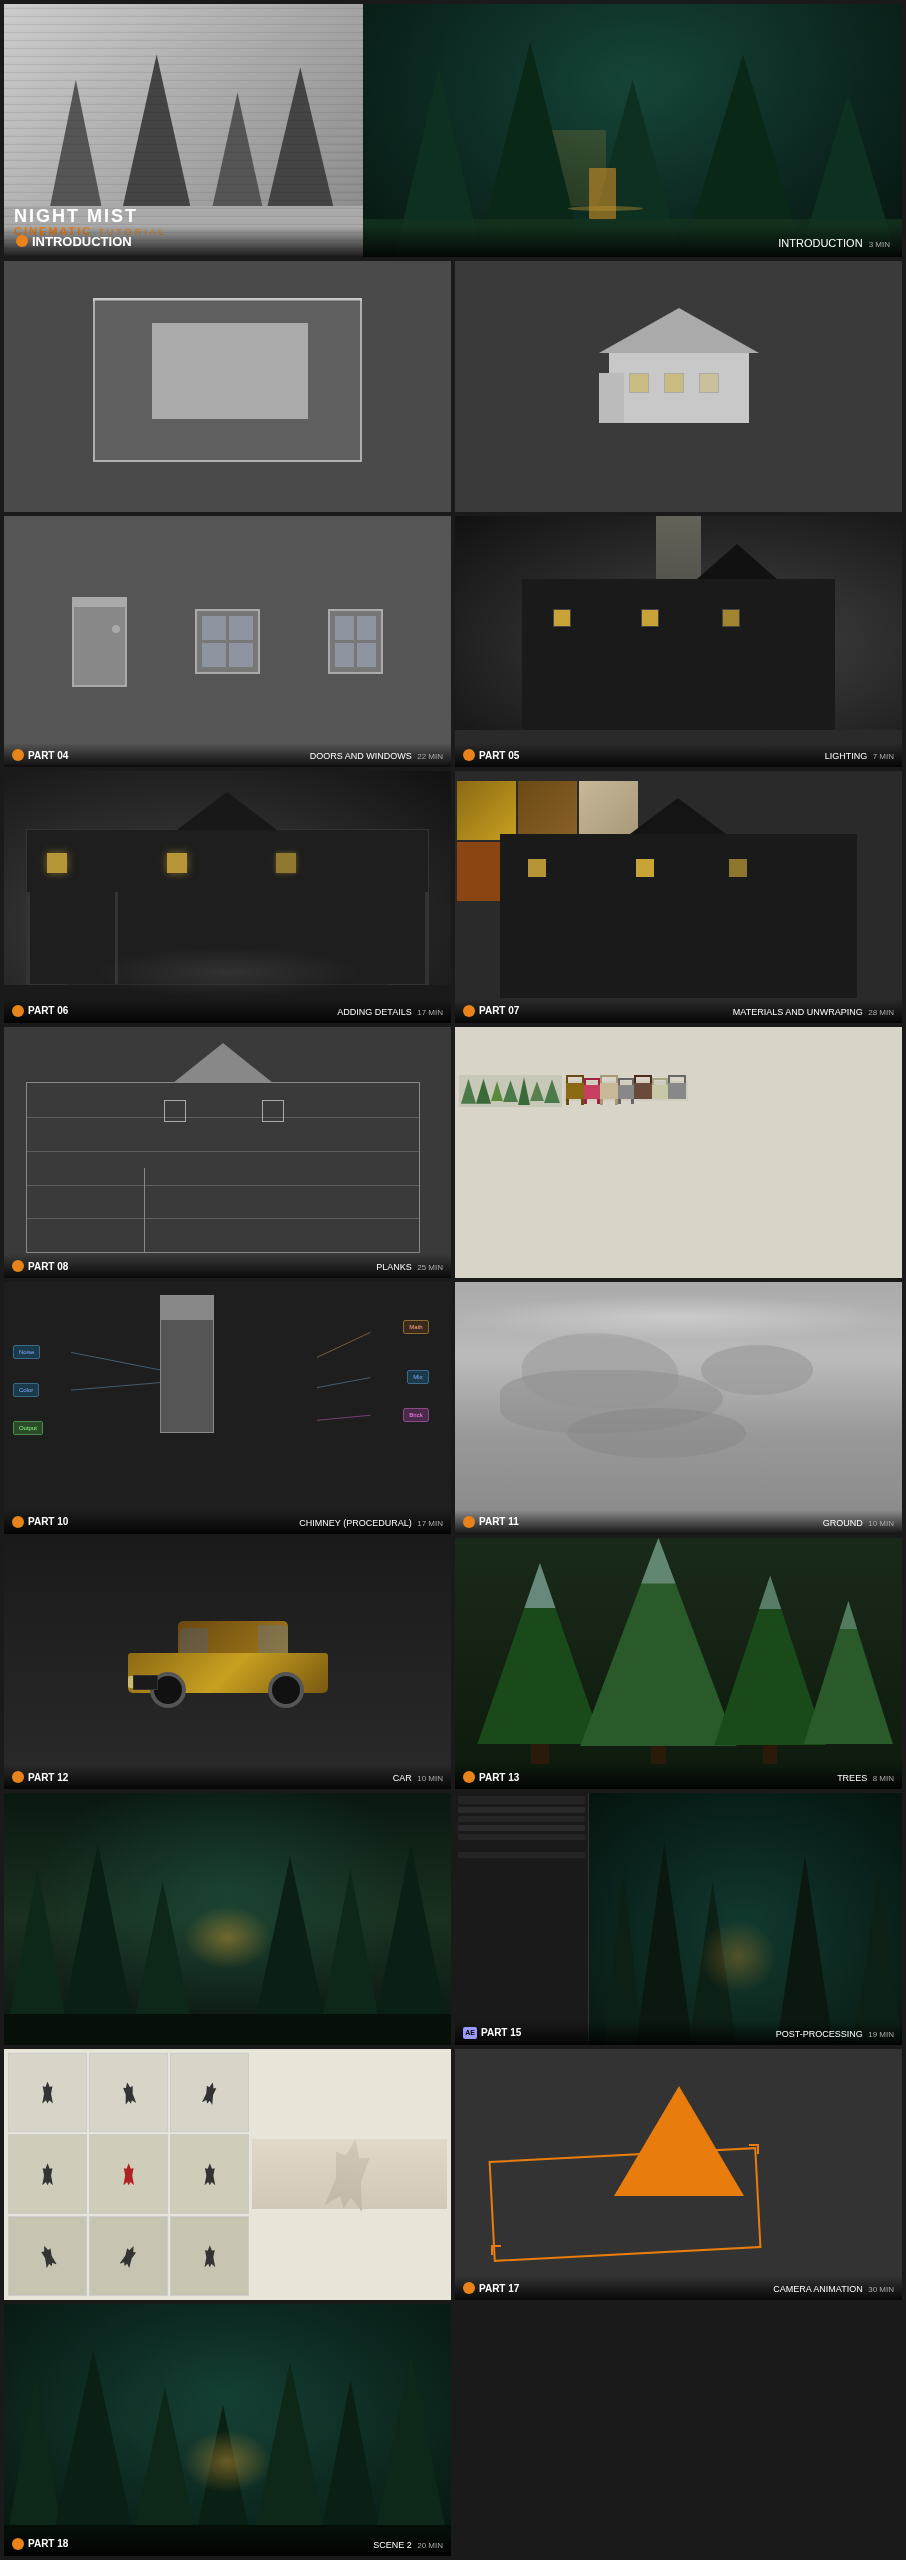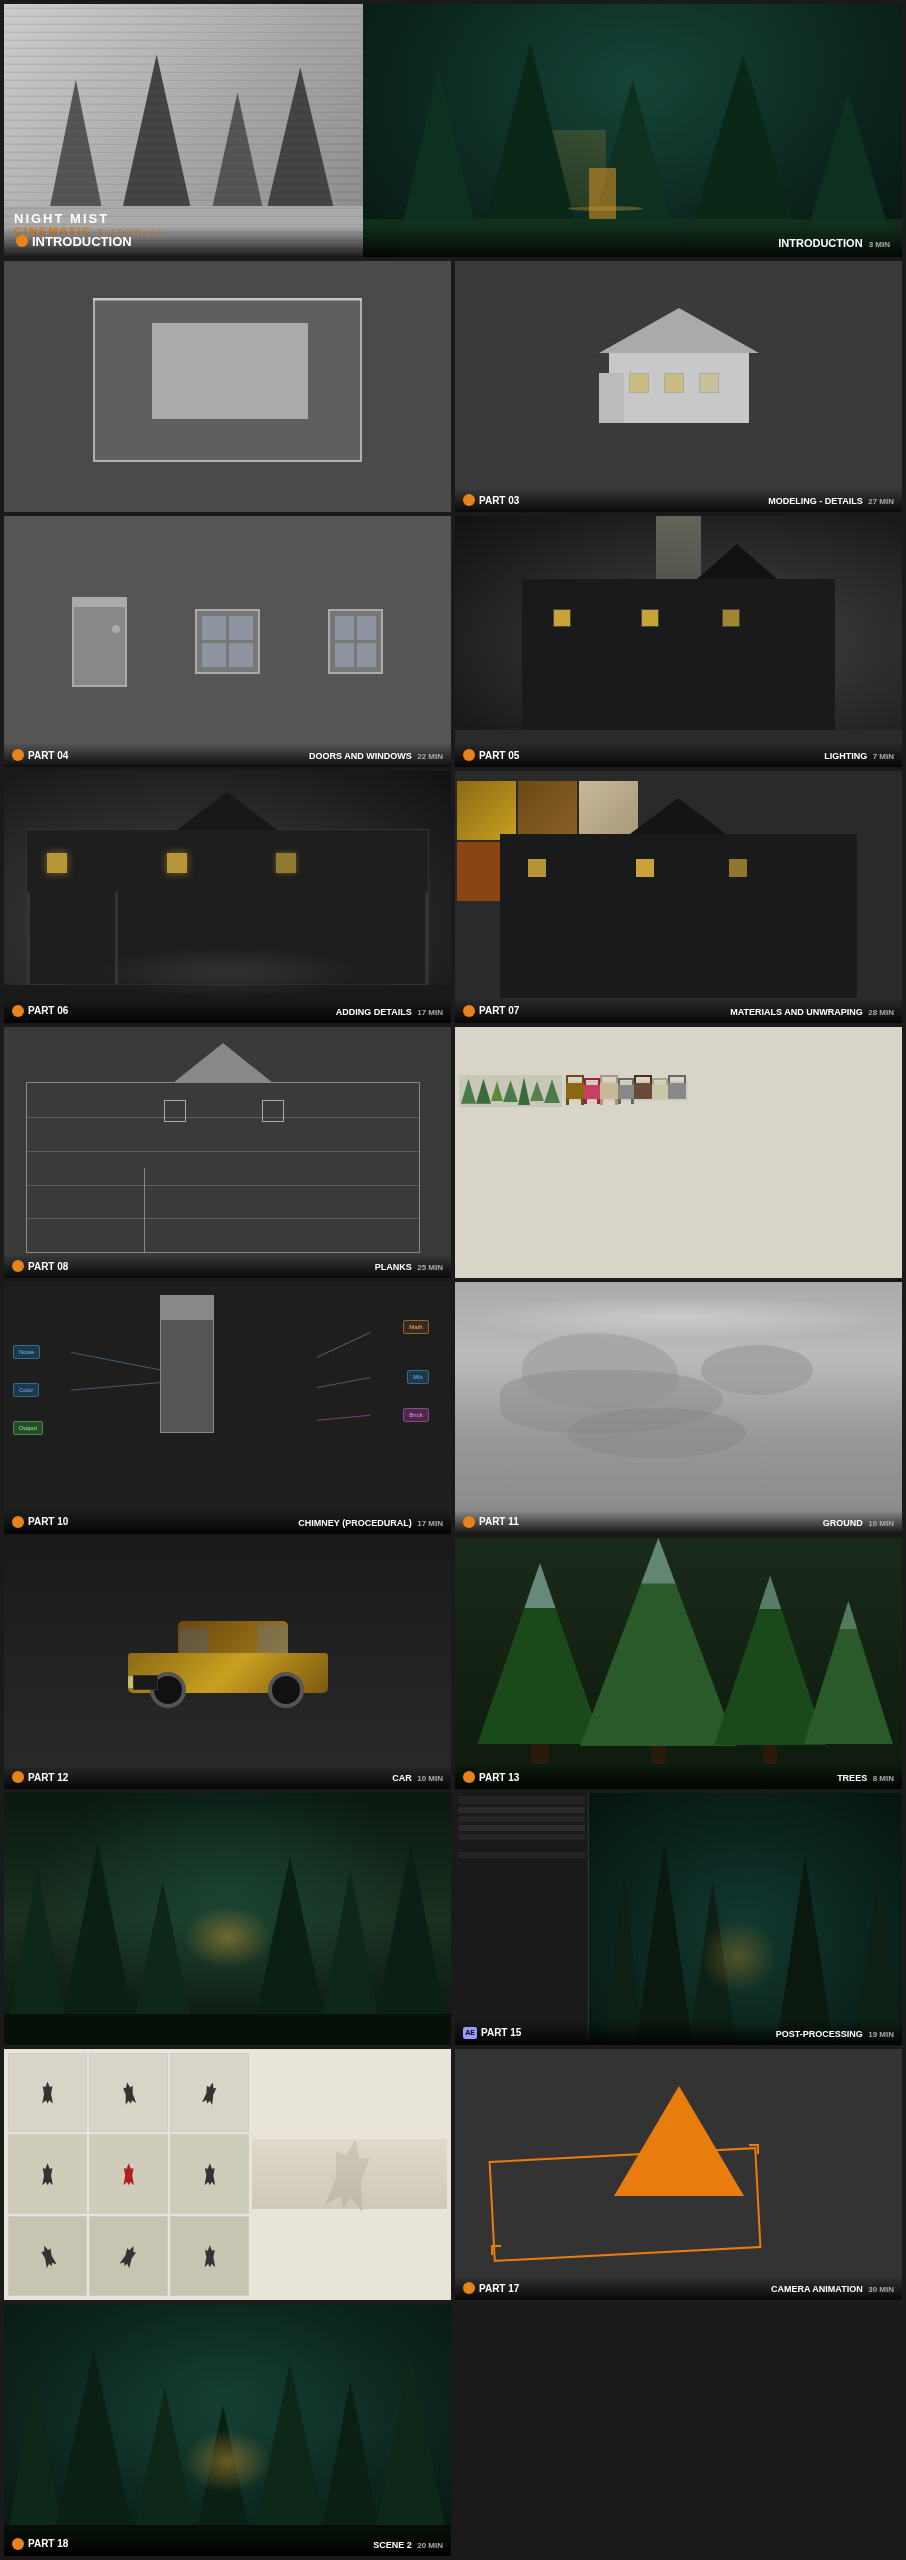--- a/index.html
+++ b/index.html
@@ -73,21 +73,21 @@
       font-weight: bold;
       border-radius: 2px;
       width: 14px;
       height: 12px;
     }
     .title-label {
       color: #fff;
       font-size: 9px;
       text-transform: uppercase;
       text-align: right;
-      font-weight: bold;
+      font-weight: normal;
     }
     .duration {
       color: #aaa;
       font-size: 8px;
       margin-left: 3px;
     }
 
     
     .thumb-intro {
       background: linear-gradient(135deg, #0a1a0a 0%, #0d2d1a 40%, #061510 100%);
@@ -149,21 +149,21 @@
       background: linear-gradient(180deg, #1a2a1a 0%, #0d1a0d 100%);
     }
 
     .intro-title-overlay {
       position: absolute;
       bottom: 20px;
       left: 10px;
     }
     .intro-title-line1 {
       color: #fff;
-      font-size: 13px;
+      font-size: 18px;
       font-weight: 900;
       text-transform: uppercase;
       letter-spacing: 2px;
       line-height: 1;
     }
     .intro-title-sub {
       color: #e8821a;
       font-size: 9px;
       text-transform: uppercase;
       letter-spacing: 3px;
@@ -411,30 +411,20 @@
 
         <div style="position:absolute;bottom:70px;left:0;width:0;height:0;border-left:80px solid transparent;border-right:80px solid transparent;border-bottom:45px solid #aaa;"></div>
 
         <div style="position:absolute;bottom:0;left:0;width:25px;height:50px;background:#bbb;"></div>
 
         <div style="position:absolute;bottom:30px;left:30px;width:20px;height:20px;background:rgba(200,180,80,0.6);border:1px solid #aaa;"></div>
         <div style="position:absolute;bottom:30px;left:65px;width:20px;height:20px;background:rgba(200,180,80,0.6);border:1px solid #aaa;"></div>
         <div style="position:absolute;bottom:30px;left:100px;width:20px;height:20px;background:rgba(200,180,80,0.4);border:1px solid #aaa;"></div>
       </div>
     </div>
-    <div class="card-overlay">
-      <div class="part-label">
-        <span class="part-icon"></span>
-        <span>PART 03</span>
-      </div>
-      <div class="title-label">
-        <span>MODELING - DETAILS</span>
-        <span class="duration">27 MIN</span>
-      </div>
-    </div>
   </div>
 
   <div class="card">
     <div class="card-thumb doors-vis" style="background:#555;">
 
       <div style="background:#888;width:55px;height:90px;border:2px solid #aaa;position:relative;">
         <div style="position:absolute;top:30%;left:75%;width:8px;height:8px;background:#aaa;border-radius:50%;"></div>
         <div style="position:absolute;top:0;left:0;right:0;height:8px;background:#aaa;"></div>
       </div>
       <div style="background:#777;width:65px;height:65px;border:2px solid #aaa;display:grid;grid-template-columns:1fr 1fr;grid-template-rows:1fr 1fr;gap:3px;padding:5px;">

